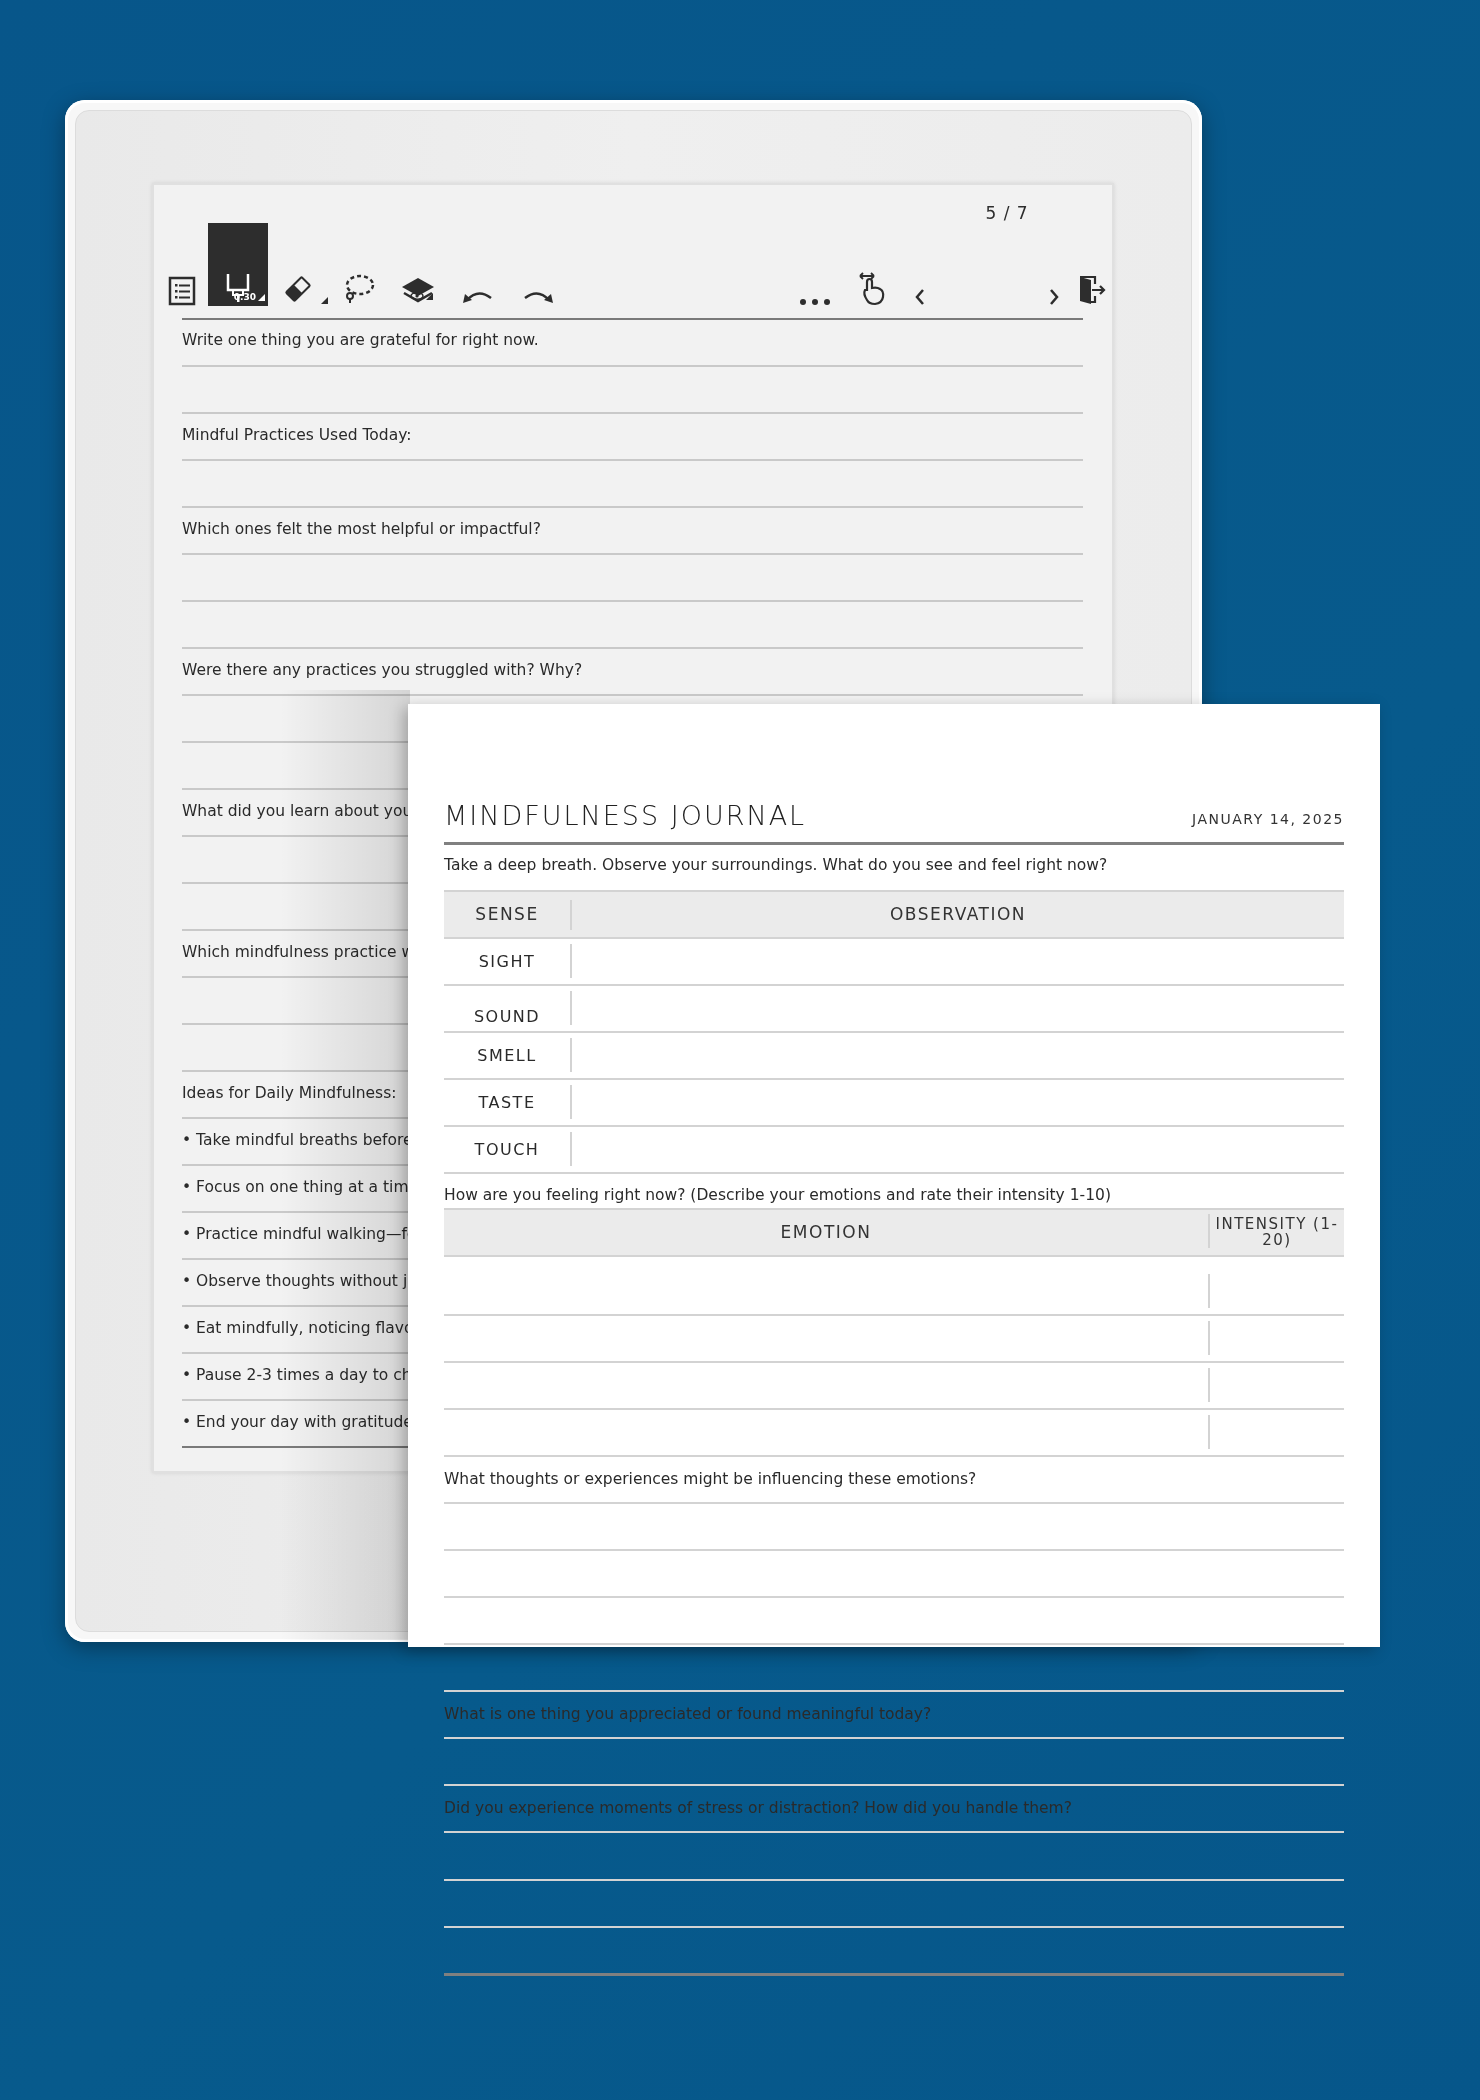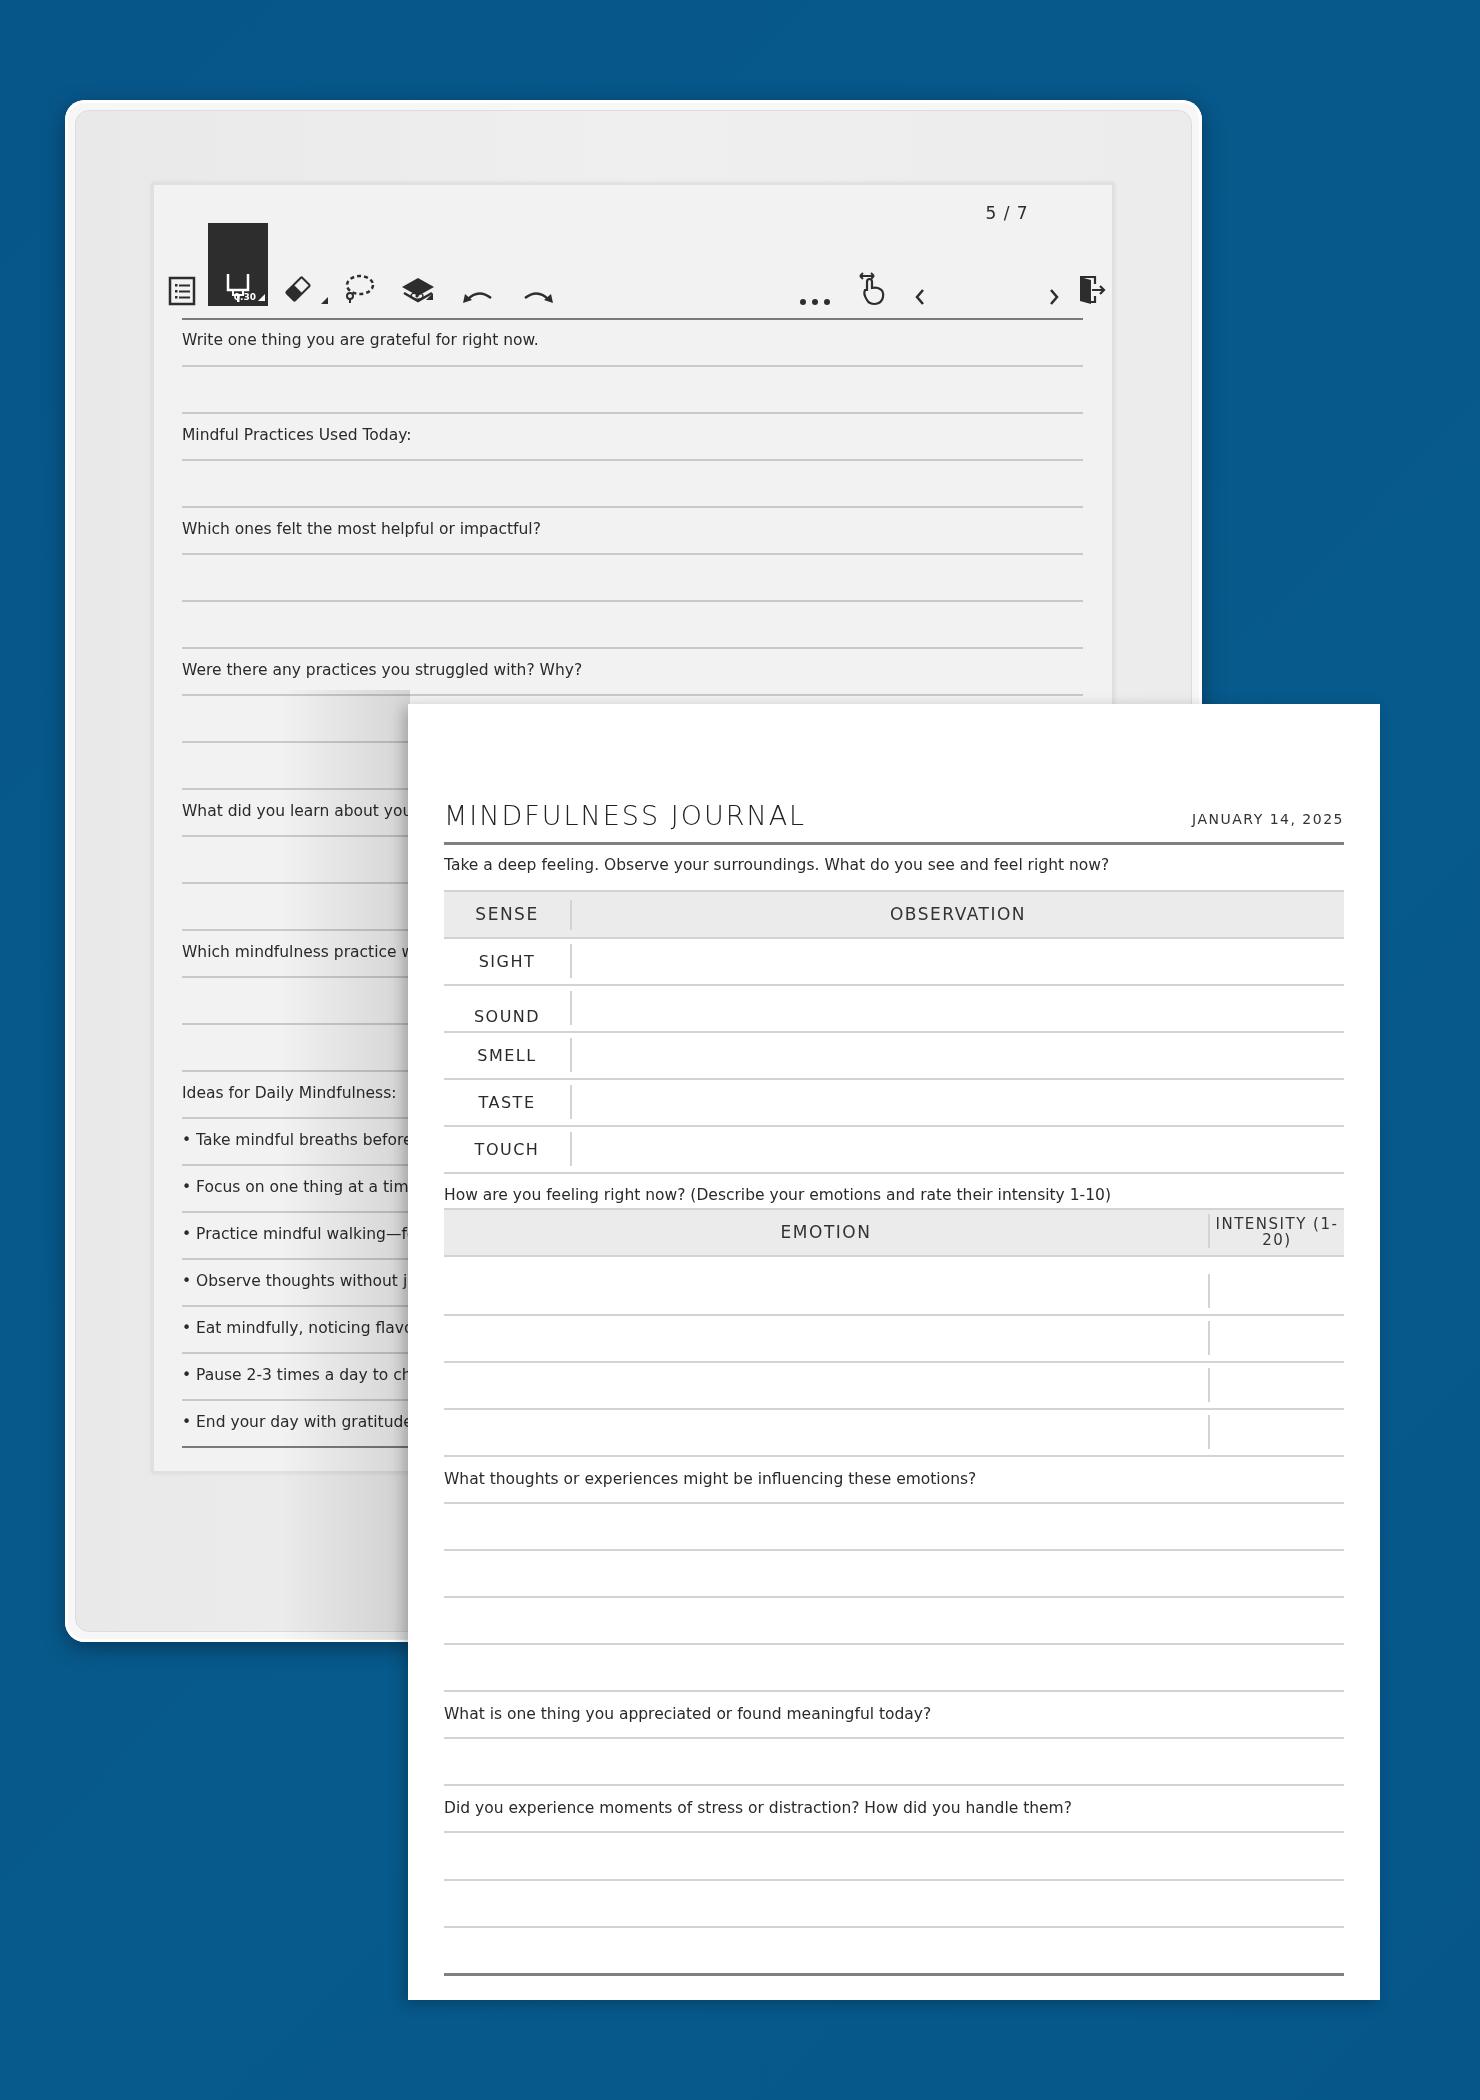--- a/index.html
+++ b/index.html
@@ -44,21 +44,21 @@
 
   
   .shade {
     position: absolute; left: 280px; top: 690px; width: 130px; height: 950px;
     background: linear-gradient(90deg, rgba(0,0,0,0) 0%, rgba(0,0,0,0.12) 100%);
     pointer-events: none;
   }
 
   
   .front {
-    position: absolute; left: 408px; top: 704px; width: 972px; height: 1296px;
+    position: absolute; left: 408px; top: 704px; width: 972px; height: 943px;
     background: #ffffff; box-shadow: -4px 4px 14px rgba(0,0,0,0.25);
   }
   .fp-title { position: absolute; left: 36px; top: 96px; font-size: 27px; color: #222; letter-spacing: 2px; font-weight: 300; }
   .fp-date { position: absolute; right: 36px; top: 107px; font-size: 14px; color: #333; letter-spacing: 1.5px; }
   .fp-line { position: absolute; left: 36px; width: 900px; height: 2px; background: #d3d3d3; }
   .fp-line.thick { background: #808080; height: 3px; }
   .fp-text { position: absolute; left: 36px; font-size: 15.5px; color: #2a2a2a; white-space: nowrap; }
 
   .tbl-head { position: absolute; left: 36px; width: 900px; background: #ebebeb; border-top: 2px solid #d3d3d3; border-bottom: 2px solid #d3d3d3; }
   .th { position: absolute; top: 0; height: 100%; display: flex; align-items: center; justify-content: center; font-size: 17px; color: #333; letter-spacing: 1.5px; text-align: center; line-height: 1.05; }
@@ -238,21 +238,21 @@
   </div>
 </div>
 
 <div class="shade"></div>
 
 <div class="front">
   <div class="fp-title">MINDFULNESS JOURNAL</div>
   <div class="fp-date">JANUARY 14, 2025</div>
   <div class="fp-line thick" style="top:138px;"></div>
 
-  <div class="fp-text" style="top:152px;">Take a deep feeling. Observe your surroundings. What do you see and feel right now?</div>
+  <div class="fp-text" style="top:152px;">Take a deep breath. Observe your surroundings. What do you see and feel right now?</div>
 
   <div class="tbl-head" style="top:186px; height:45px;">
     <div class="th" style="left:0; width:126px;">SENSE</div>
     <div class="vdiv" style="left:126px; top:8px; height:30px;"></div>
     <div class="th" style="left:128px; width:772px;">OBSERVATION</div>
   </div>
 
   <div class="row-label" style="top:248px;">SIGHT</div>
   <div class="vdiv" style="left:162px; top:240px; height:34px;"></div>
   <div class="fp-line" style="top:280px;"></div>

